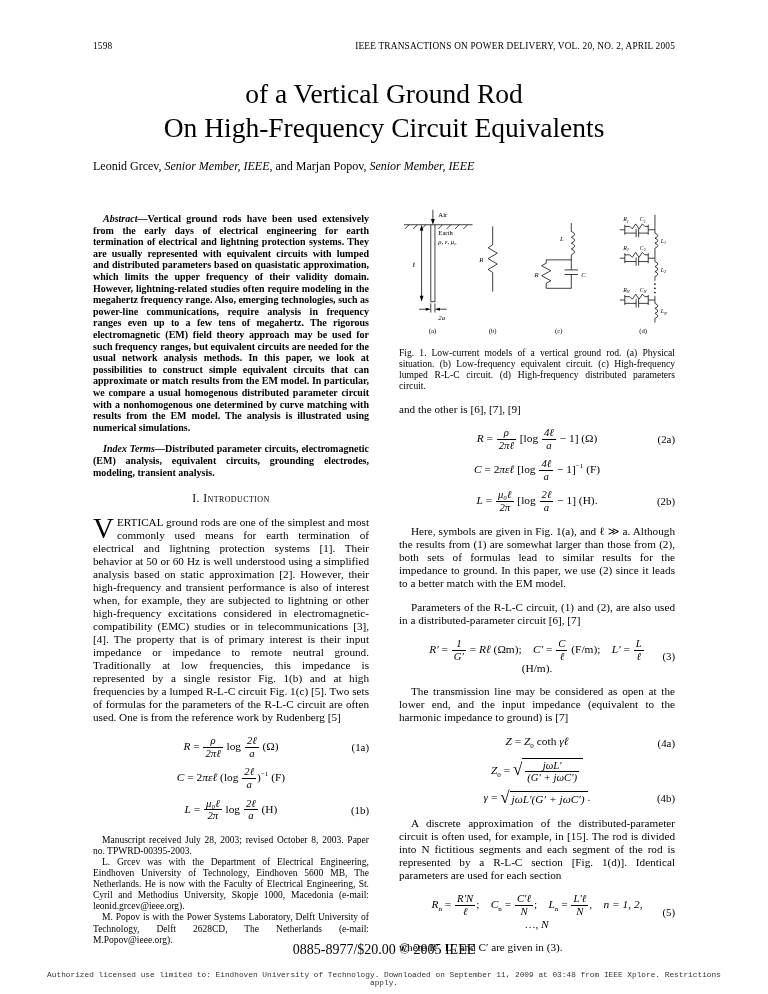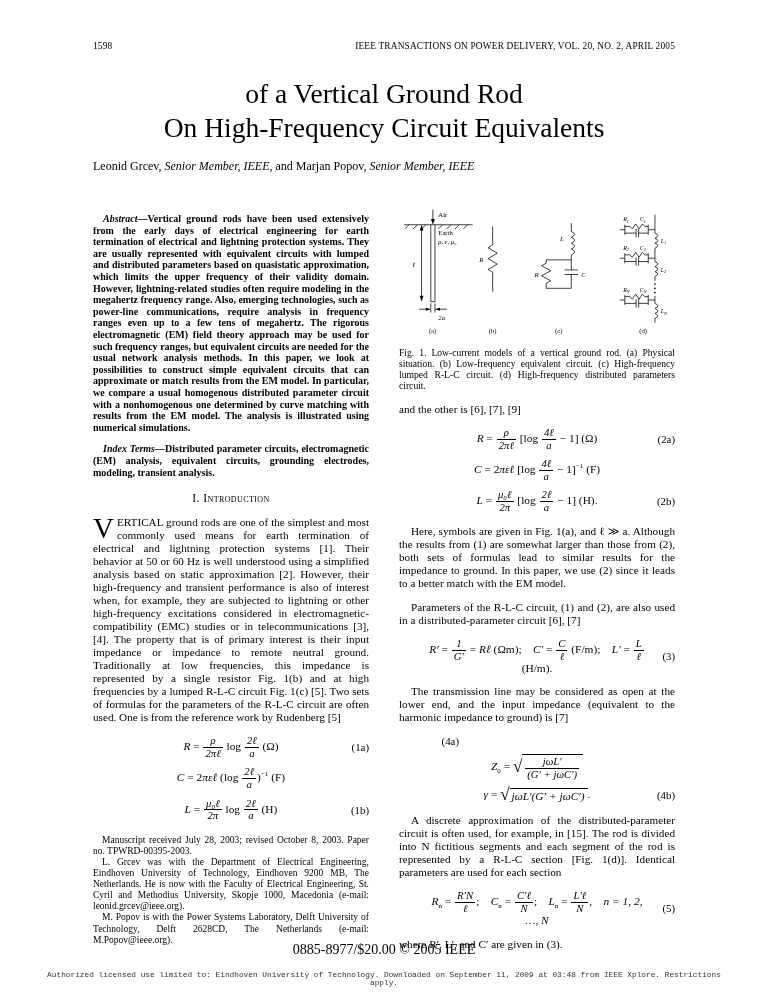--- a/index.html
+++ b/index.html
@@ -93,21 +93,21 @@
           </div>
           <div class="eq-row">
             <span class="eq-sp"></span>
             <span class="eq-body"><span class="mi">L</span><span class="mr"> = </span><span class="frac"><span class="fnum"><span class="mi">μ₀ℓ</span></span><span class="fden"><span class="mi">2π</span></span></span><span class="mr"> log </span><span class="frac"><span class="fnum"><span class="mi">2ℓ</span></span><span class="fden"><span class="mi">a</span></span></span><span class="mr"> (H)</span></span>
             <span class="eq-tag">(1b)</span>
           </div>
         </div>
 
         <div class="fn">
           <p>Manuscript received July 28, 2003; revised October 8, 2003. Paper no. TPWRD-00395-2003.</p>
-          <p>L. Grcev was with the Department of Electrical Engineering, Eindhoven University of Technology, Eindhoven 9200 MB, The Netherlands. He is now with the Faculty of Electrical Engineering, St. Cyril and Methodius University, Skopje 1000, Macedonia (e-mail: leonid.grcev@ieee.org).</p>
+          <p>L. Grcev was with the Department of Electrical Engineering, Eindhoven University of Technology, Eindhoven 5600 MB, The Netherlands. He is now with the Faculty of Electrical Engineering, St. Cyril and Methodius University, Skopje 1000, Macedonia (e-mail: leonid.grcev@ieee.org).</p>
           <p>M. Popov is with the Power Systems Laboratory, Delft University of Technology, Delft 2628CD, The Netherlands (e-mail: M.Popov@ieee.org).</p>
         </div>
       </div>
 
       <div class="col">
 
         <svg class="fig-svg" viewBox="0 0 330 160" xmlns="http://www.w3.org/2000/svg">
 
           <g class="fs">
             <line x1="6" y1="26" x2="88" y2="26"></line>
@@ -260,20 +260,21 @@
           <span class="eq-sp"></span>
           <span class="eq-body"><span class="mi">R′</span><span class="mr"> = </span><span class="frac"><span class="fnum"><span class="mi">1</span></span><span class="fden"><span class="mi">G′</span></span></span><span class="mr"> = </span><span class="mi">Rℓ</span><span class="mr"> (Ωm);  </span><span class="mi">C′</span><span class="mr"> = </span><span class="frac"><span class="fnum"><span class="mi">C</span></span><span class="fden"><span class="mi">ℓ</span></span></span><span class="mr"> (F/m);  </span><span class="mi">L′</span><span class="mr"> = </span><span class="frac"><span class="fnum"><span class="mi">L</span></span><span class="fden"><span class="mi">ℓ</span></span></span><span class="mr"> (H/m).</span></span>
           <span class="eq-tag">(3)</span>
         </div>
 
         <p class="bp">The transmission line may be considered as open at the lower end, and the input impedance (equivalent to the harmonic impedance to ground) is [7]</p>
 
         <div>
           <div class="eq-row">
             <span class="eq-sp"></span>
+            <span class="eq-body"><span class="mi">Z</span><span class="mr"> = </span><span class="mi">Z</span><sub>0</sub><span class="mr"> coth </span><span class="mi">γℓ</span></span>
             <span class="eq-tag">(4a)</span>
           </div>
           <div class="eq-row">
             <span class="eq-sp"></span>
             <span class="eq-body"><span class="mi">Z</span><sub>0</sub><span class="mr"> = </span><span class="sqrt">
                   <span class="rad">√</span>
                   <span class="vinc"><span class="frac"><span class="fnum"><span class="mi">jωL′</span></span><span class="fden"><span class="mi">(G′ + jωC′)</span></span></span></span>
                 </span></span>
             <span class="eq-tag"></span>
           </div>

